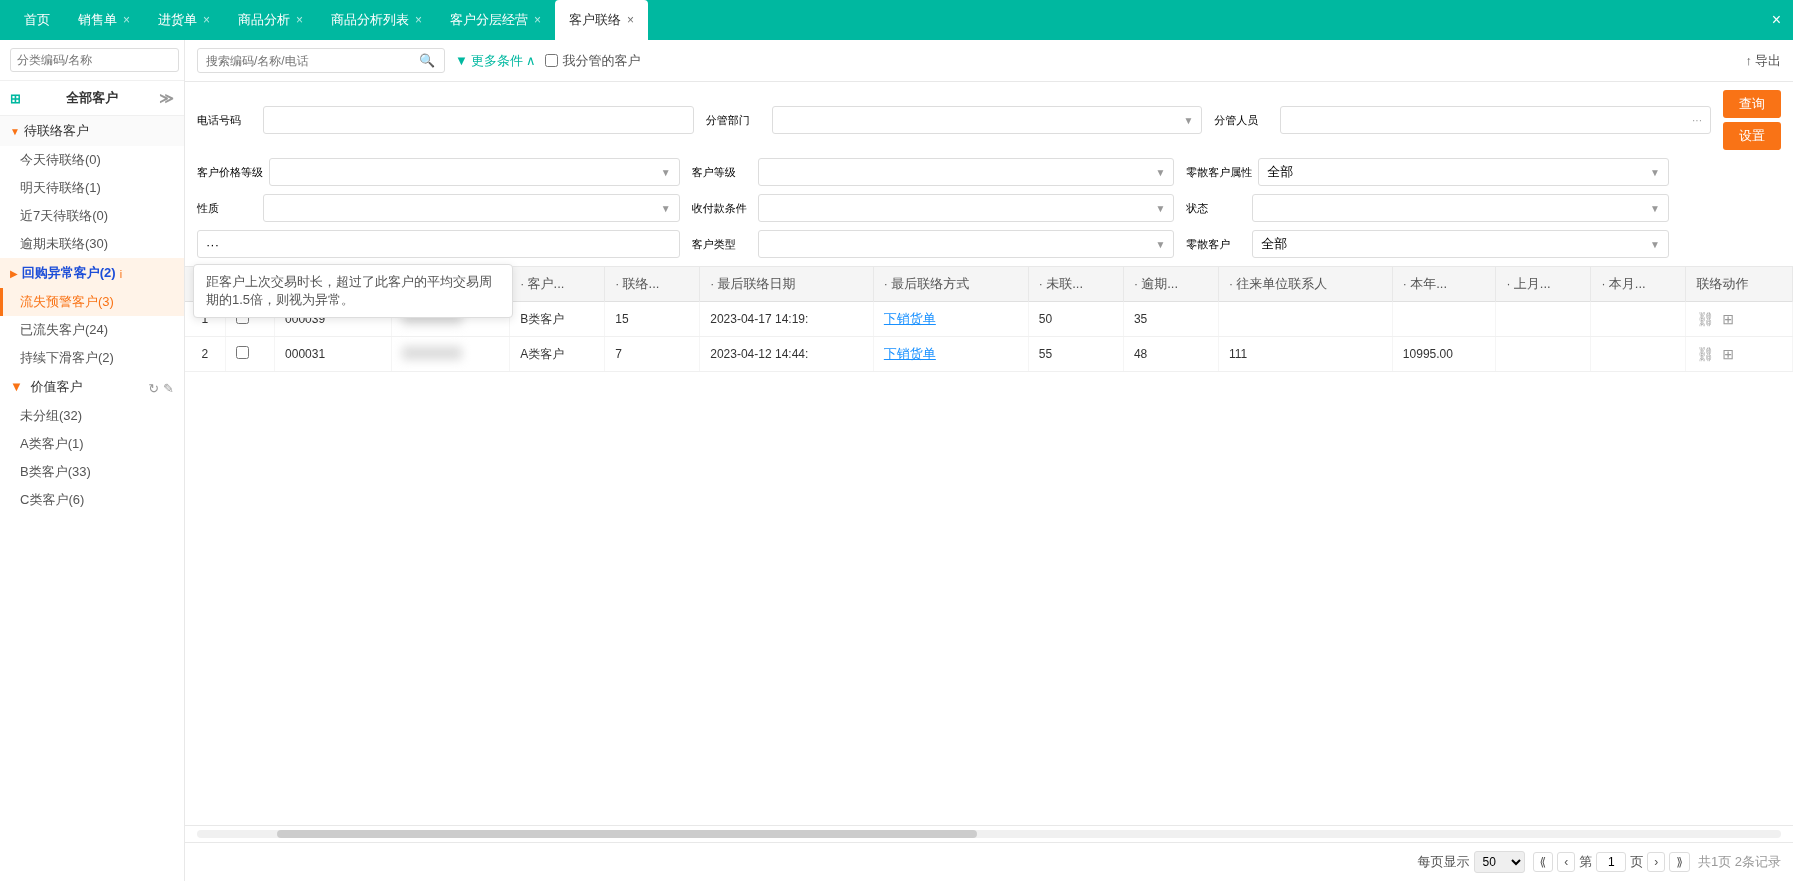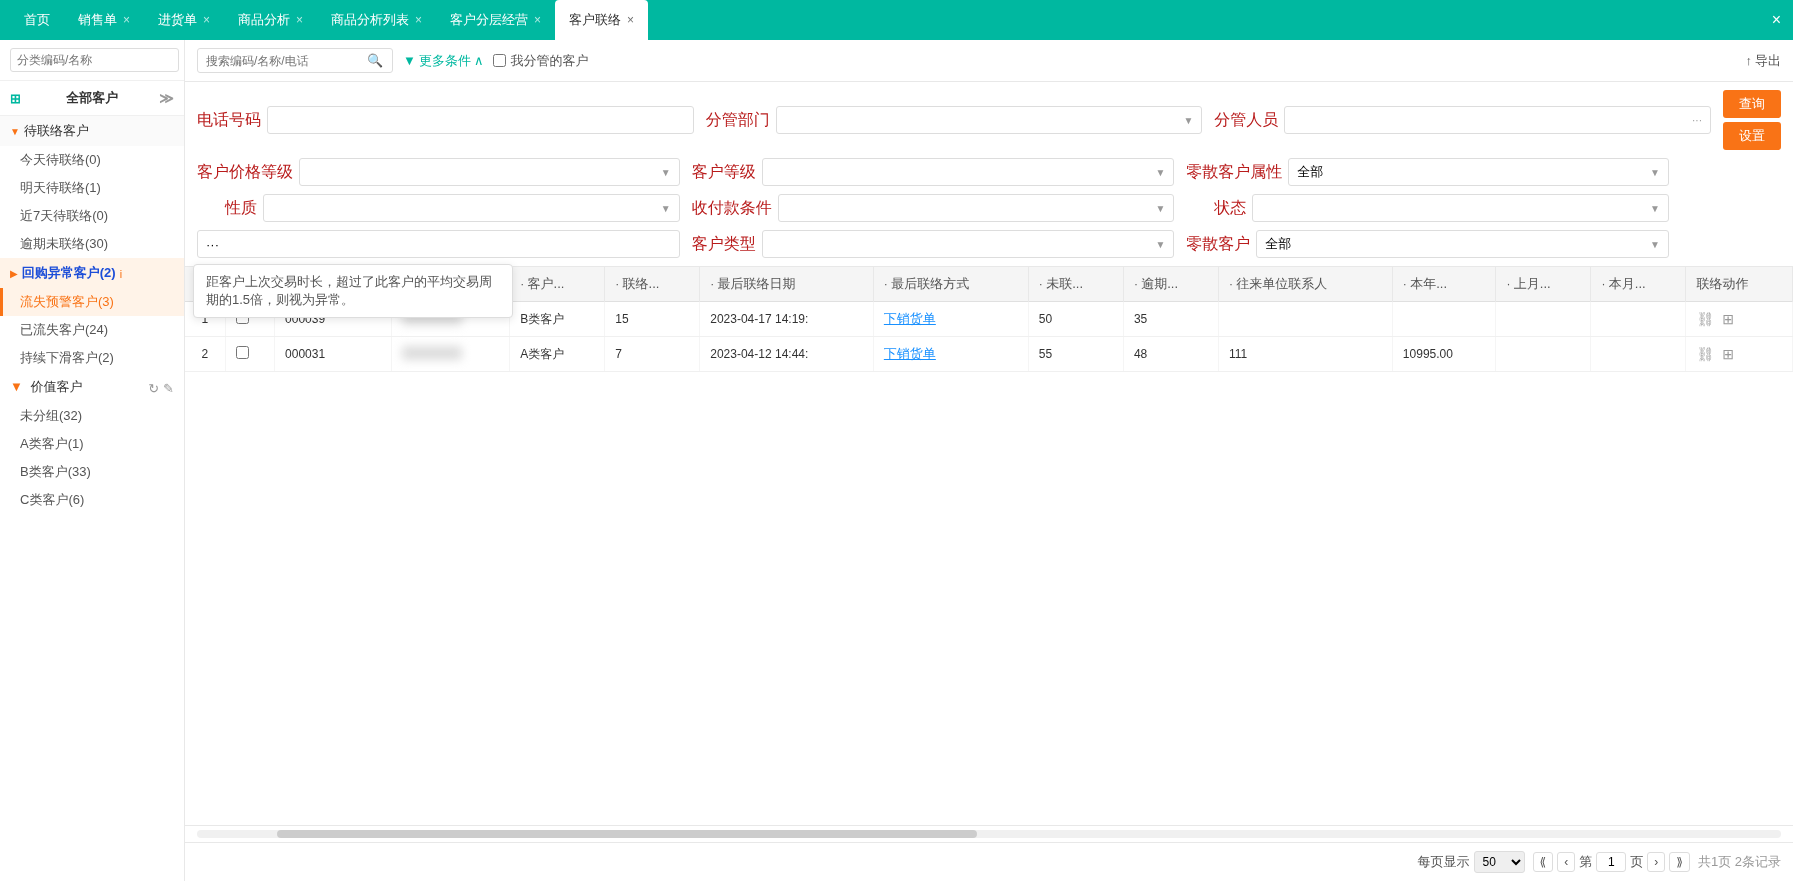--- a/index.html
+++ b/index.html
@@ -76,21 +76,21 @@
       flex: 1; display: flex; flex-direction: column; background: #f5f5f5; overflow: hidden;
     }
 
     
     .filter-bar {
       background: white; padding: 8px 12px; display: flex; align-items: center;
       gap: 10px; border-bottom: 1px solid #e8e8e8;
     }
     .filter-search {
       display: flex; align-items: center; border: 1px solid #ddd;
-      border-radius: 3px; padding: 4px 8px; width: 196px;
+      border-radius: 3px; padding: 4px 8px; width: 248px;
     }
     .filter-search input {
       border: none; outline: none; font-size: 12px; flex: 1;
     }
     .filter-search .s-icon { color: #999; font-size: 13px; }
     .filter-more {
       display: flex; align-items: center; color: #00b8a0;
       cursor: pointer; font-size: 12px; gap: 3px;
     }
     .filter-checkbox {
@@ -108,21 +108,21 @@
       border-bottom: 1px solid #e8e8e8;
     }
     .filter-row {
       display: flex; align-items: center; gap: 12px; margin-bottom: 8px;
     }
     .filter-row:last-child { margin-bottom: 0; }
     .filter-field {
       display: flex; align-items: center; gap: 6px; flex: 1;
     }
     .filter-field label {
-      font-size: 16px; color: #b91c1c; white-space: nowrap; min-width: 60px; text-align: right;
+      font-size: 11px; color: #000000; white-space: nowrap; min-width: 60px; text-align: left;
     }
     .filter-select {
       flex: 1; border: 1px solid #ddd; border-radius: 3px;
       padding: 4px 8px; font-size: 12px; display: flex;
       align-items: center; justify-content: space-between; cursor: pointer;
       background: white; height: 28px;
     }
     .filter-select .arrow-down { color: #999; font-size: 10px; }
     .filter-input {
       flex: 1; border: 1px solid #ddd; border-radius: 3px;

